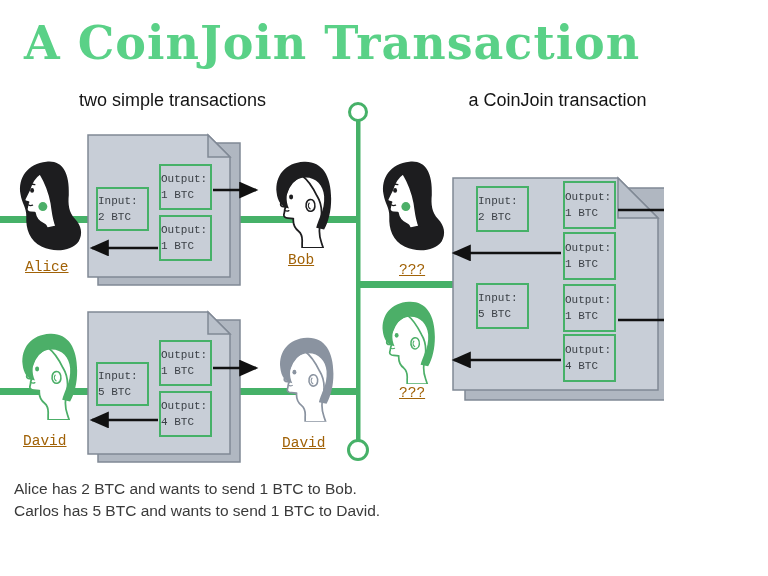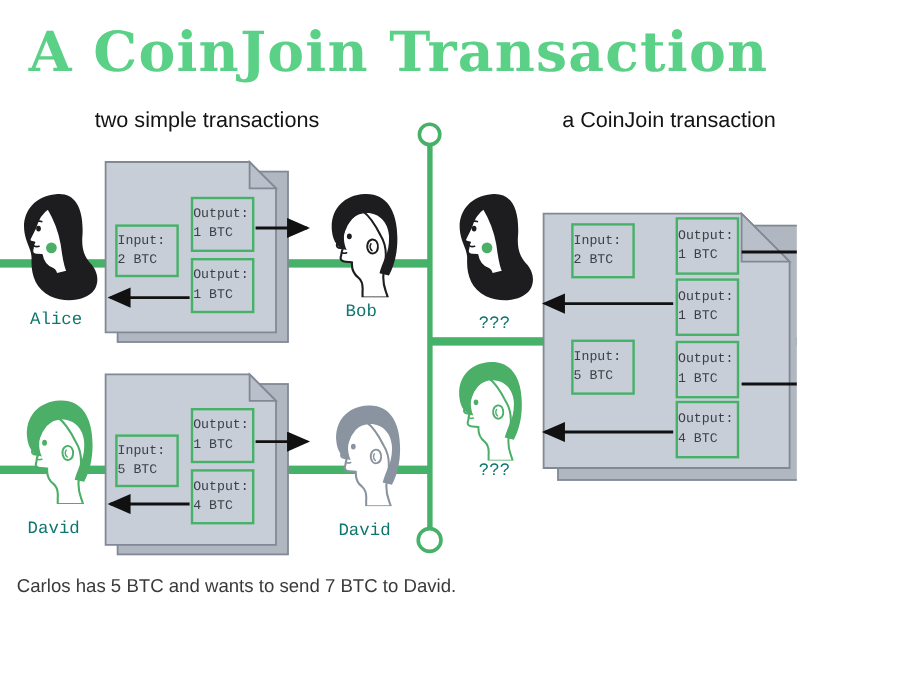--- a/index.html
+++ b/index.html
@@ -30,21 +30,21 @@
     border:2px solid #46b168;
     display:flex; flex-direction:column; align-items:flex-start; justify-content:center;
     font-family:"Liberation Mono", monospace; font-size:11px; line-height:16px;
     color:#3b4046; white-space:nowrap;
   }
 
   svg.head { position:absolute; z-index:4; }
 
   .person-label {
     position:absolute; z-index:5; font-family:"Liberation Mono", monospace;
-    font-size:14.5px; line-height:1; color:#0f766e; white-space:nowrap;
+    font-size:14.5px; line-height:1; color:#a16207; white-space:nowrap;text-decoration:underline;
   }
 
   .footer { position:absolute; left:14px; top:478px; z-index:5;
             font-size:15.5px; color:#3a3a3a; }
   .footer div { line-height:22px; white-space:nowrap; }
 
   .logo { position:absolute; left:688px; top:502px; z-index:5; }
 </style>
 </head>
 <body>
@@ -206,21 +206,22 @@
     <line x1="158" y1="248" x2="92" y2="248" stroke="#111" stroke-width="2.4" marker-end="url(#ah)"></line>
     <line x1="213" y1="368" x2="256" y2="368" stroke="#111" stroke-width="2.4" marker-end="url(#ah)"></line>
     <line x1="158" y1="420" x2="92" y2="420" stroke="#111" stroke-width="2.4" marker-end="url(#ah)"></line>
     <line x1="618" y1="210" x2="686" y2="210" stroke="#111" stroke-width="2.4" marker-end="url(#ah)"></line>
     <line x1="561" y1="253" x2="454" y2="253" stroke="#111" stroke-width="2.4" marker-end="url(#ah)"></line>
     <line x1="618" y1="320" x2="686" y2="320" stroke="#111" stroke-width="2.4" marker-end="url(#ah)"></line>
     <line x1="561" y1="360" x2="454" y2="360" stroke="#111" stroke-width="2.4" marker-end="url(#ah)"></line>
   </svg>
 
   <div class="footer">
-    <div>Carlos has 5 BTC and wants to send 7 BTC to David.</div>
+    <div>Alice has 2 BTC and wants to send 1 BTC to Bob.</div>
+    <div>Carlos has 5 BTC and wants to send 1 BTC to David.</div>
   </div>
 
   <svg class="logo" width="68" height="68" viewBox="0 0 68 68">
     <path d="M43.3,21.1 A20,20 0 1 1 43.3,46.9" fill="none" stroke="#ef8d47" stroke-width="7.5"></path>
     <path d="M34.1,26.7 A9.5,9.5 0 1 1 34.1,41.3" fill="none" stroke="#ef8d47" stroke-width="6"></path>
     <path d="M49.8,19.8 A26,26 0 0 1 49.8,48.2" fill="none" stroke="#ef8d47" stroke-width="5"></path>
     <path d="M57.8,18.8 A33.5,33.5 0 0 1 57.8,49.2" fill="none" stroke="#f8cba3" stroke-width="5"></path>
     <line x1="34" y1="6" x2="50" y2="26" stroke="#ffffff" stroke-width="4.5"></line>
   </svg>
 

